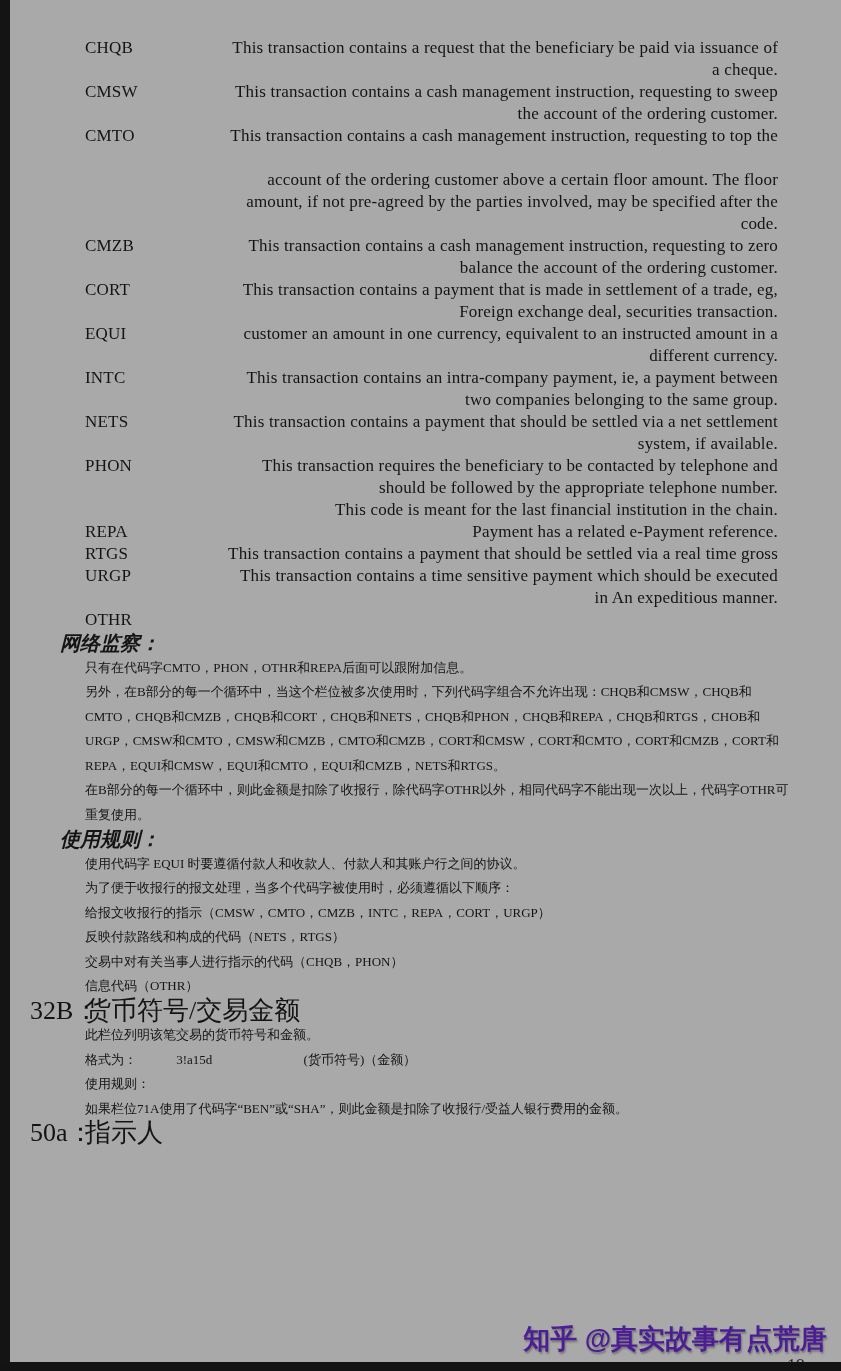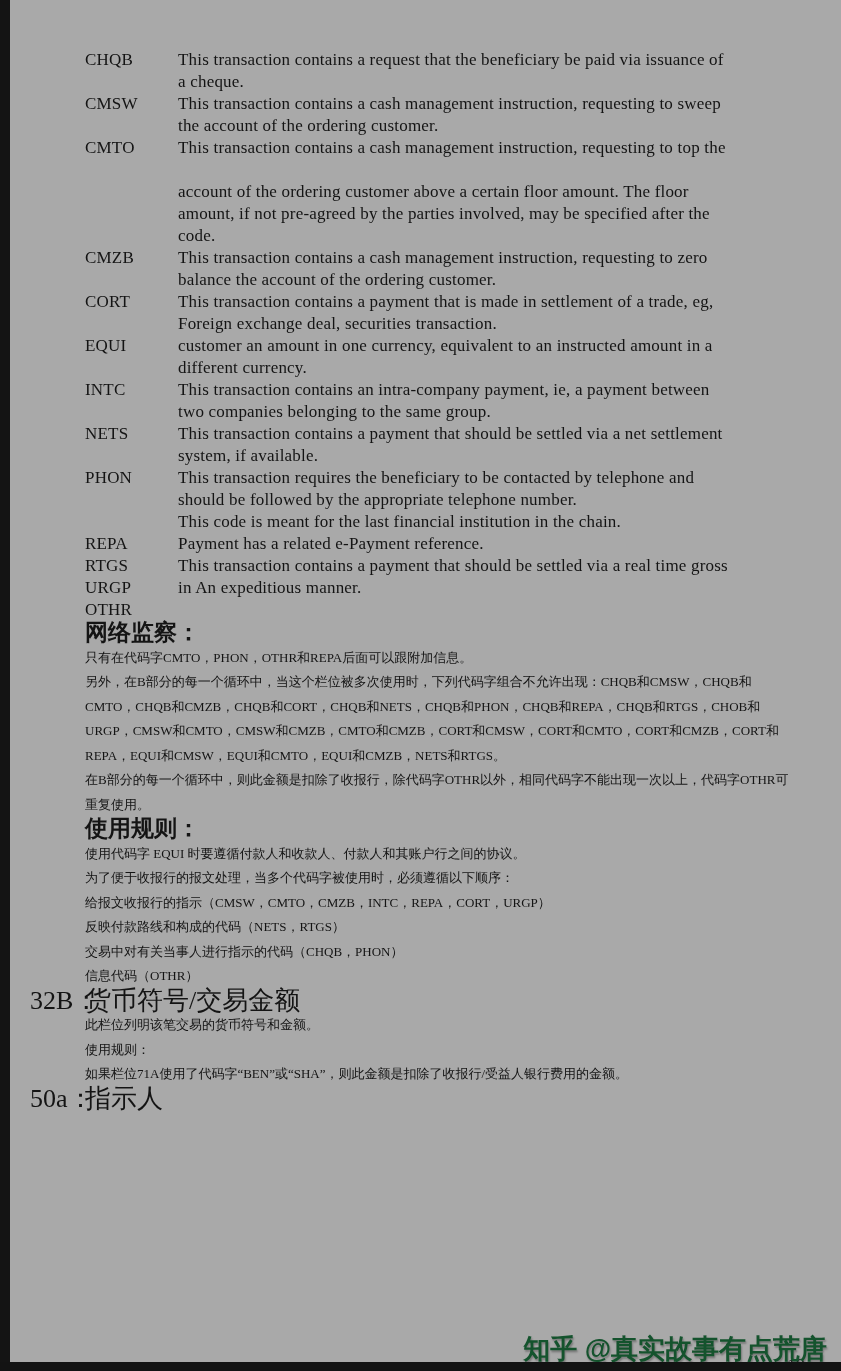--- a/index.html
+++ b/index.html
@@ -14,70 +14,71 @@
   .scan-edge-left{
     position:absolute;left:0;top:0;bottom:0;width:10px;
     background:#141414;z-index:3;
   }
   .scan-edge-bottom{
     position:absolute;left:0;right:0;bottom:0;height:9px;
     background:#131313;z-index:4;
   }
   .page{
     position:relative;
-    padding-top:49px;
+    padding-top:37px;
     z-index:1;
   }
   
   .code-table{
     margin-left:85px;
     margin-right:56px;
     font-size:17px;
     line-height:22px;
     letter-spacing:0.2px;
   }
   .code-row{display:flex;}
   .code-cell{width:93px;flex:none;}
-  .desc-cell{flex:1;max-width:600px;}
+  .desc-cell{flex:1;max-width:600px;text-align:right;}
   .line{min-height:22px;}
   .line.blank{height:22px;}
   
   .cn{
     margin-left:85px;
     margin-right:48px;
     font-size:13px;
     line-height:24.5px;
     max-width:708px;
   }
   .cn .line{min-height:24.5px;}
   .cn-heading{
     font-weight:bold;
-    font-size:23px;
+    font-size:20px;
     line-height:24.5px;
-    margin-left:85px;
+    margin-left:60px;
+    font-style:italic;
   }
   
   .field-row{
     margin-left:30px;
     font-size:26px;
     line-height:24.5px;
     display:flex;
   }
   .field-label{width:55px;flex:none;}
   .field-title{flex:1;}
   .format-line .fmt-val{margin-left:36px;}
   .format-line .fmt-note{margin-left:88px;}
   
   .watermark{
     position:absolute;
-    right:14px;bottom:4px;
+    right:14px;bottom:14px;
     font-family:"Liberation Sans","DejaVu Sans",sans-serif;
     font-weight:bold;
     font-size:27px;
-    color:#14532d;
+    color:#4c1d95;
     text-shadow:1px 2px 2px rgba(0,0,0,0.3);
     z-index:2;
     white-space:nowrap;
   }
   .page-number{
     position:absolute;
     right:36px;bottom:-6px;
     font-size:18px;
     color:#2a2a2a;
     z-index:1;
@@ -167,20 +168,21 @@
       </div>
       <div class="code-row">
         <div class="code-cell">RTGS</div>
         <div class="desc-cell">
           <div class="line">This transaction contains a payment that should be settled via a real time gross</div>
         </div>
       </div>
       <div class="code-row">
         <div class="code-cell">URGP</div>
         <div class="desc-cell">
+          <div class="line">This transaction contains a time sensitive payment which should be executed</div>
           <div class="line">in An expeditious manner.</div>
         </div>
       </div>
       <div class="code-row">
         <div class="code-cell">OTHR</div>
       </div>
     </div>
 
   <div class="cn-heading">网络监察：</div>
   <div class="cn">
@@ -198,20 +200,25 @@
       <div class="line">交易中对有关当事人进行指示的代码（CHQB，PHON）</div>
       <div class="line">信息代码（OTHR）</div>
     </div>
 
   <div class="field-row">
     <span class="field-label">32B：</span>
     <span class="field-title">货币符号/交易金额</span>
   </div>
   <div class="cn">
     <div class="line">此栏位列明该笔交易的货币符号和金额。</div>
+    <div class="line format-line">
+      <span>格式为：</span>
+      <span class="fmt-val">3!a15d</span>
+      <span class="fmt-note">(货币符号)（金额）</span>
+    </div>
     <div class="line">使用规则：</div>
     <div class="line">如果栏位71A使用了代码字“BEN”或“SHA”，则此金额是扣除了收报行/受益人银行费用的金额。</div>
   </div>
 
   <div class="field-row">
     <span class="field-label">50a：</span>
     <span class="field-title">指示人</span>
   </div>
 
 </div>

